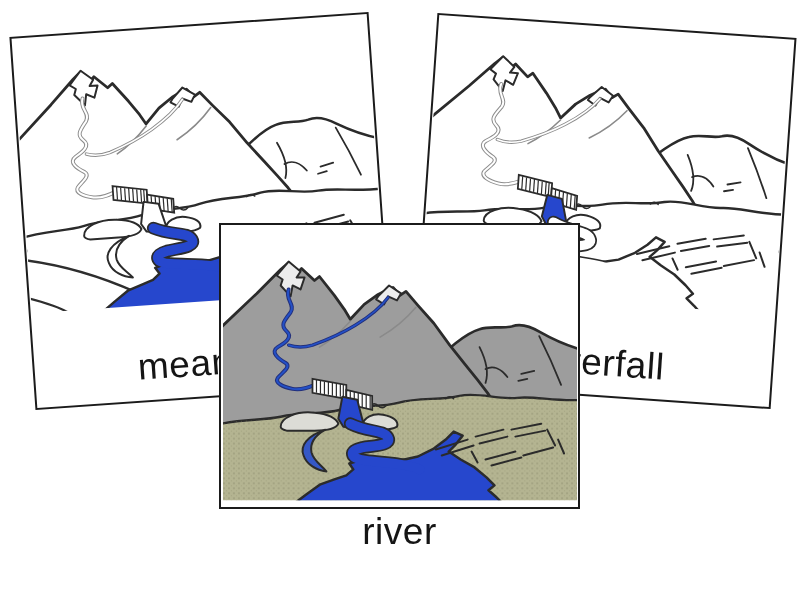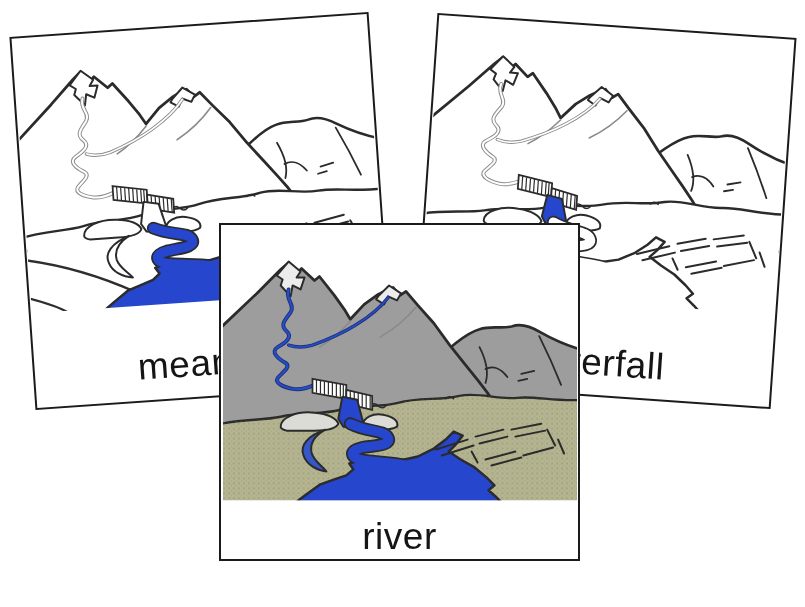--- a/index.html
+++ b/index.html
@@ -2,21 +2,21 @@
 <html style="--river_blue: #2647cd; --oxbow_blue: #3558c6; --stream_blue: #2450c6; --mountain_gray: #9d9d9d; --snow_white: #ececec; --plain_green: #b4b491; --rock_gray: #dcdcd6; --ink: #2b2b2b; --card_border: #1b1b1b; --label_color: #151515; --page_bg: #ffffff;"><head>
 <meta charset="utf-8">
 <style>
   html,body{margin:0;padding:0;background:#ffffff;}
   #stage{position:relative;width:805px;height:607px;background:#ffffff;overflow:hidden;
          font-family:"Liberation Sans", sans-serif;}
   .card{position:absolute;background:#ffffff;border:2px solid #1b1b1b;
         display:flex;flex-direction:column;align-items:center;box-sizing:border-box;}
   .card-left  {left:22px; top:24px; width:360px;height:374px;transform:rotate(-4deg);z-index:1;}
   .card-right {left:424px;top:25px; width:360px;height:372px;transform:rotate(4deg); z-index:1;}
-  .card-center{left:219px;top:223px;width:361px;height:338px;z-index:5;}
+  .card-center{left:219px;top:223px;width:361px;height:286px;z-index:5;}
   .scene{margin-top:8px;flex:0 0 auto;display:block;}
   .label{flex:1;display:flex;align-items:center;justify-content:center;width:100%;
          font-size:37px;letter-spacing:0.5px;color:#151515;line-height:1;}
   .card-left .label,.card-right .label{padding-top:26px;}
   .card-center .label{padding-top:12px;}
 
   
   .scheme-outline{
     --mtn:#ffffff; --snow:#ffffff; --plain:#ffffff; --rock:#ffffff;
     --river:#ffffff; --fall:#ffffff; --oxbow:#ffffff; --stream:#ffffff;

